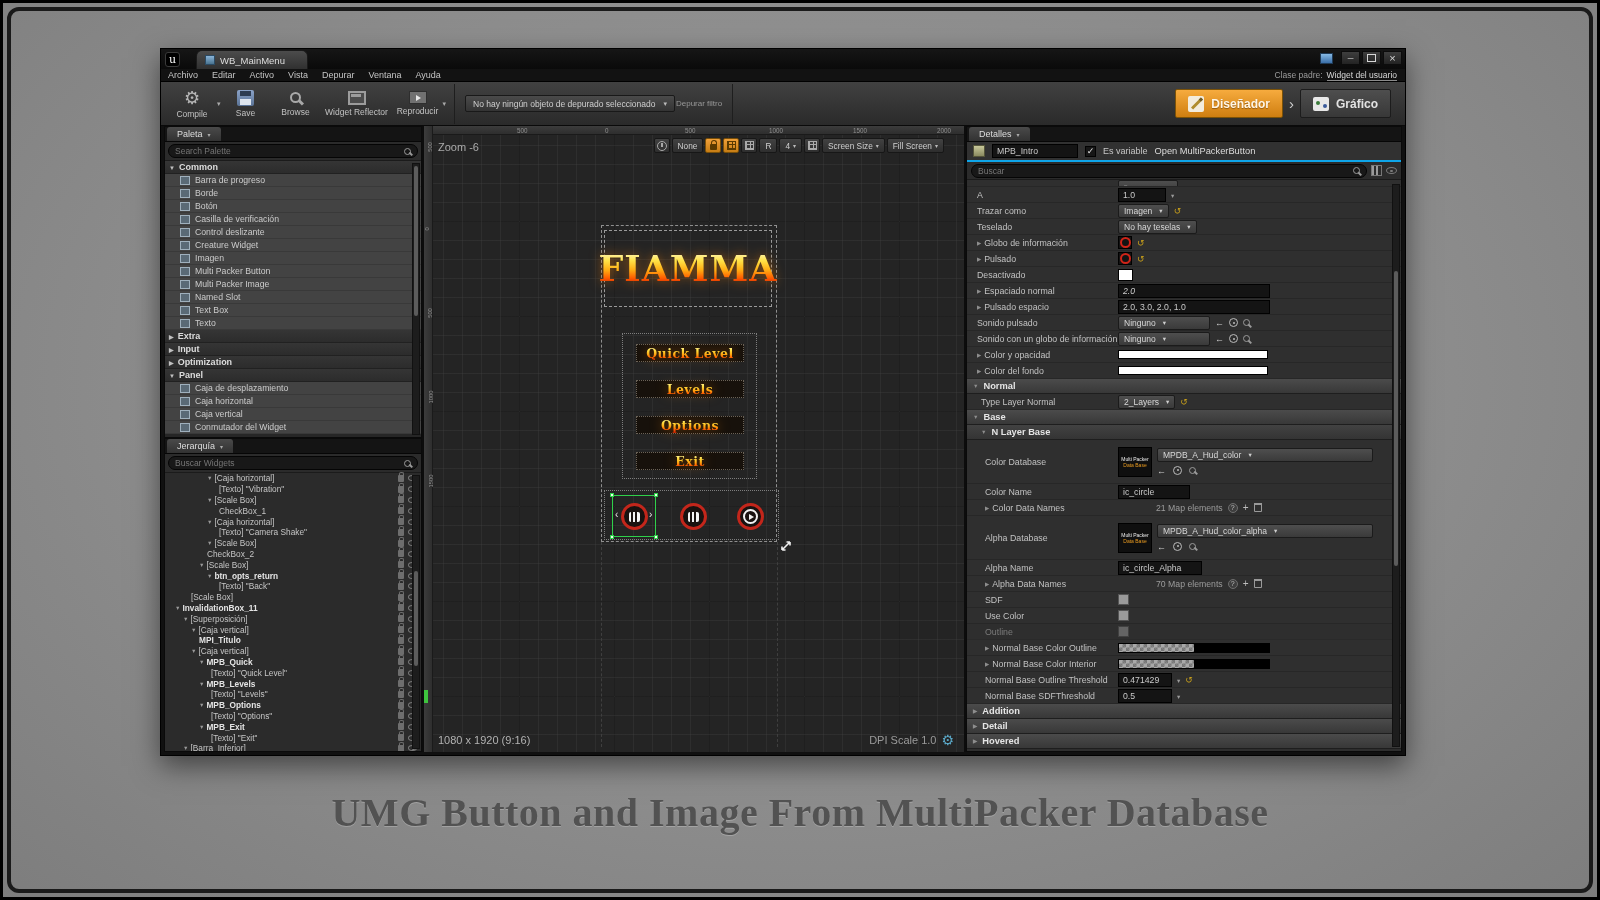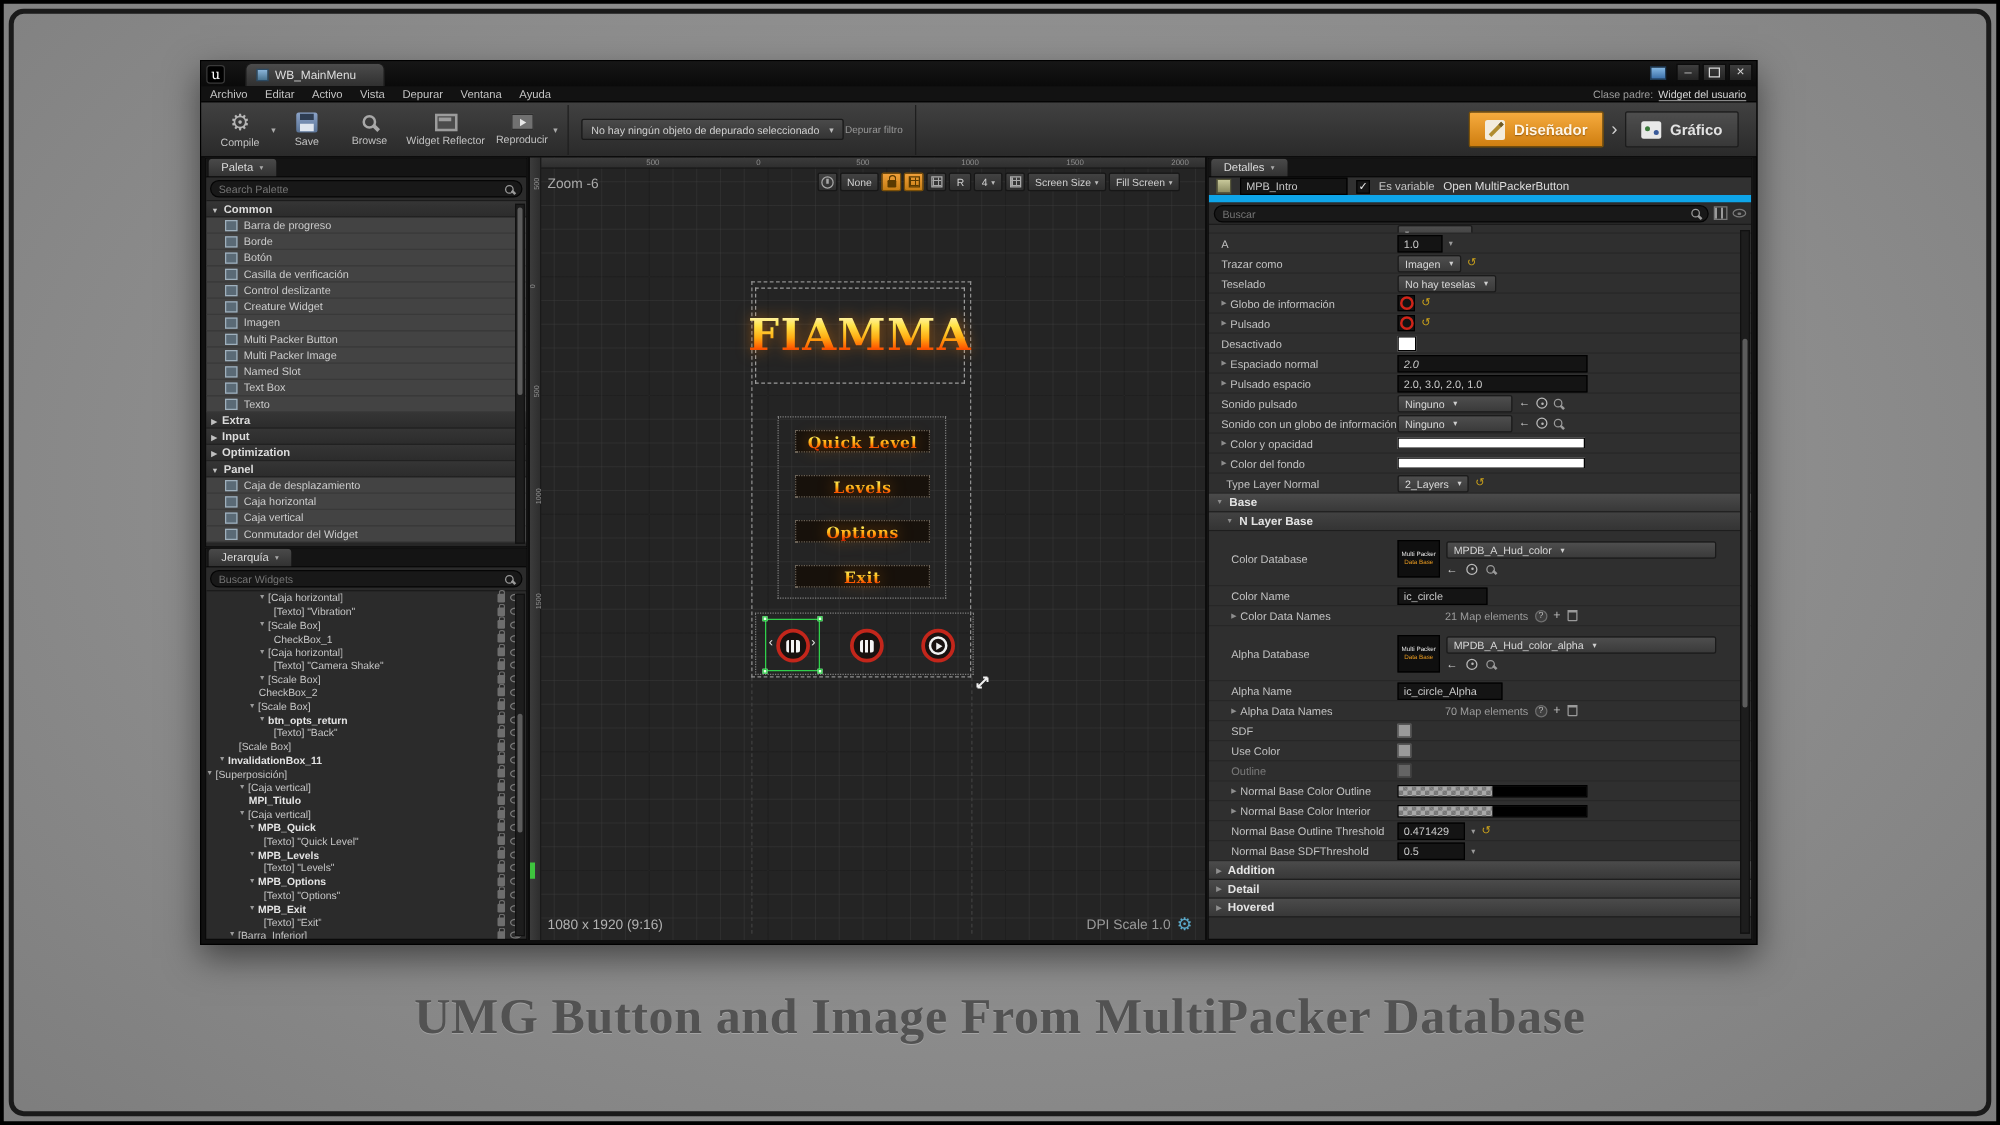--- a/index.html
+++ b/index.html
@@ -126,21 +126,21 @@
 .sh{position:absolute;width:4px;height:4px;background:#eaffea;border:1px solid #2fd04a;}
 .tiny-arrow{position:absolute;color:#ececec;font-size:10px;z-index:3;line-height:1;}
 .green-tick{position:absolute;left:0;width:4px;height:13px;background:#3ec43e;z-index:6;}
 .cv-res{position:absolute;left:14px;bottom:6px;font-size:11px;color:#b2b2b2;z-index:4;}
 .cv-dpi{position:absolute;right:10px;bottom:5px;font-size:11px;color:#9a9a9a;display:flex;align-items:center;gap:5px;z-index:4;margin-left:28px;}
 .gear-teal::after{content:"⚙";color:#5ba9c9;font-size:14px;line-height:1;}
 .resize-cursor{position:absolute;z-index:6;}
 
 
 #details{flex:1;background:#2e2e2e;display:flex;flex-direction:column;overflow:hidden;position:relative;border:1px solid #0a0a0a;}
-.name-row{height:20px;background:#313131;border-bottom:6px solid #0ea5e9;display:flex;align-items:center;gap:7px;padding:0 6px;flex:0 0 auto;}
+.name-row{height:20px;background:#313131;border-bottom:2px solid #0ea5e9;display:flex;align-items:center;gap:7px;padding:0 6px;flex:0 0 auto;}
 .cube-ico{width:12px;height:12px;background:linear-gradient(#c8c89a,#8a8a60);border:1px solid #55553a;}
 .txt-input{background:#141414;border:1px solid #010101;color:#cacaca;font-size:8.7px;height:14px;padding:0 4px;font-family:inherit;outline:none;}
 .cb{width:11px;height:11px;background:#161616;border:1px solid #020202;display:inline-flex;align-items:center;justify-content:center;color:#e6e6e6;font-size:9px;flex:0 0 auto;}
 .cb.checked::after{content:"✓";}
 .cb.lite{background:#9a9a9a;border-color:#555;}
 .small-lbl{font-size:9px;color:#c6c6c6;}
 .open-mpb{font-size:9.3px;color:#dcdcdc;}
 .dsearch-row{height:18px;display:flex;align-items:center;gap:4px;padding:0 4px;background:#2b2b2b;border-bottom:1px solid #1b1b1b;flex:0 0 auto;}
 .ico-cols{width:11px;height:11px;background:repeating-linear-gradient(90deg,#9a9a9a 0 2px,transparent 2px 4.5px);border:1px solid #777;}
 .dlist{flex:1;overflow:hidden;position:relative;}
@@ -455,21 +455,21 @@
               <span class="hlock"></span>
               <span class="heye"></span>
             </div>
           <div class="hier-row bold" style="padding-left:10px">
               <span class="tarr">▼</span>
               <span class="lbl">InvalidationBox_11</span>
               <span class="hsp"></span>
               <span class="hlock"></span>
               <span class="heye"></span>
             </div>
-          <div class="hier-row" style="padding-left:0">
+          <div class="hier-row" style="padding-left:18px">
               <span class="tarr">▼</span>
               <span class="lbl">[Superposición]</span>
               <span class="hsp"></span>
               <span class="hlock"></span>
               <span class="heye"></span>
             </div>
           <div class="hier-row" style="padding-left:26px">
               <span class="tarr">▼</span>
               <span class="lbl">[Caja vertical]</span>
               <span class="hsp"></span>
@@ -684,21 +684,21 @@
         <div class="dlist">
           <div class="clip-row">
               <span class="dd" style="width:60px;"></span>
             </div>
 
           <div class="drow">
             <div class="dlabel">
                 <span>A</span>
               </div>
             <div class="dval">
-                <input class="txt-input" style="width: 36px;" value="1.0">
+                <input class="txt-input" style="width: 48px;" value="1.0">
                 <span class="numcaret"></span>
               </div>
           </div>
           <div class="drow">
             <div class="dlabel">
                 <span>Trazar como</span>
               </div>
             <div class="dval">
                 <span class="dd">
                   <span>Imagen</span>
@@ -800,20 +800,24 @@
           <div class="drow">
             <div class="dlabel">
                 <span class="darr">▶</span>
                 <span>Color del fondo</span>
               </div>
             <div class="dval">
                 <span class="bar-white"></span>
               </div>
           </div>
 
+          <div class="cat">
+              <span class="darr">▼</span>
+              <span>Normal</span>
+            </div>
           <div class="drow">
             <div class="dlabel" style="padding-left:4px">
                 <span>Type Layer Normal</span>
               </div>
             <div class="dval">
                 <span class="dd">
                   <span>2_Layers</span>
                 </span>
                 <span class="reset"></span>
               </div>

